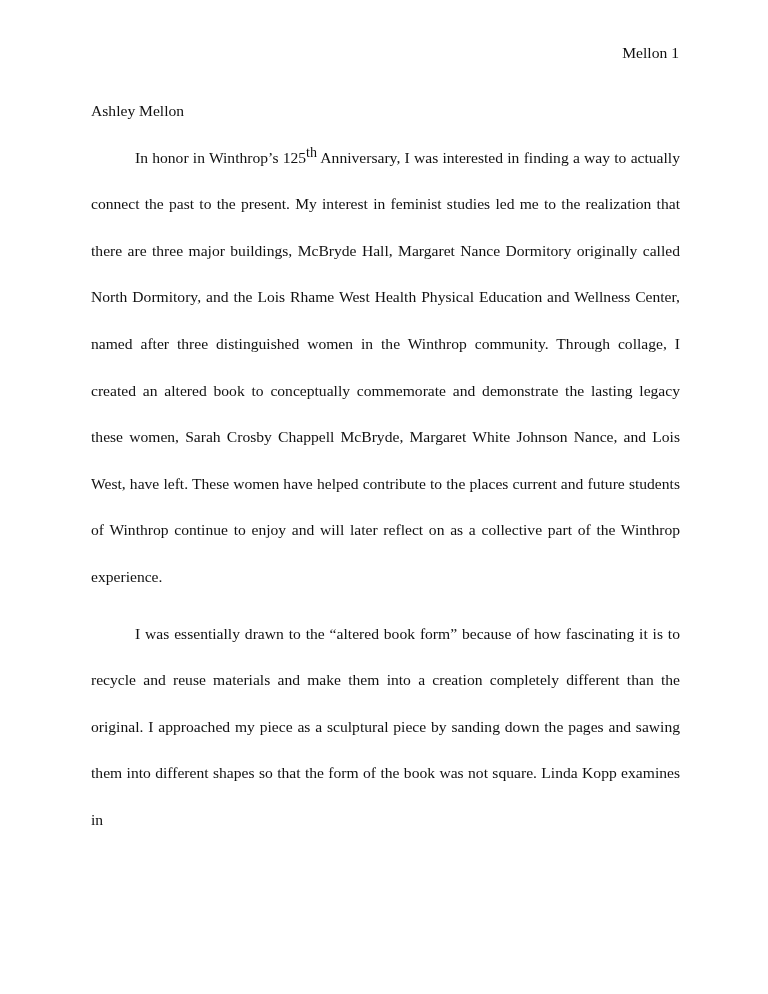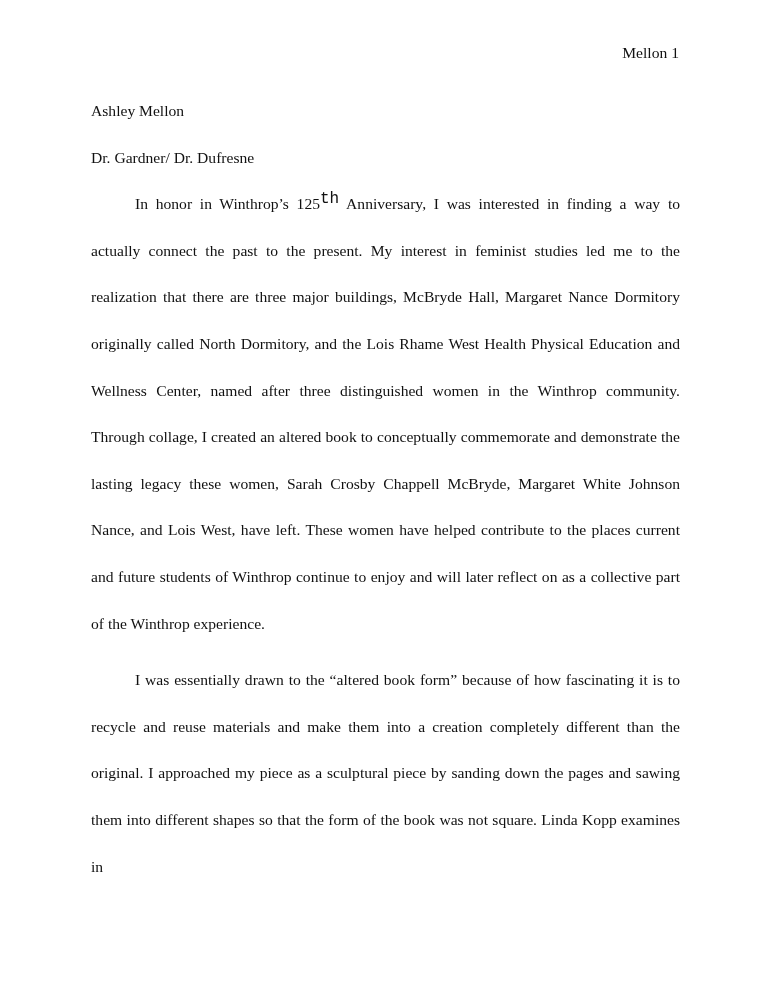--- a/index.html
+++ b/index.html
@@ -43,36 +43,34 @@
       margin: 0;
       white-space: nowrap;
       font-family: Liberation Serif, serif;
     }
     .para {
       margin: 0;
       text-align: justify;
       text-indent: 44px;
     }
     sup {
-      font-size: 16px;
+      font-size: 14px;
       line-height: 0;
       vertical-align: 6px;
-      font-family: Liberation Mono, monospace;
     }
   </style>
 </head>
 <body>
 
 <div class="page">
 
   <div class="running-head">Mellon 1</div>
 
   <div class="body-text">
     <p class="line">Ashley Mellon</p>
-    <p class="line">Dr. Gardner/ Dr. Dufresne</p>
 
     <p class="para"><span>In honor in Winthrop’s 125</span><sup>th</sup><span> Anniversary, I was interested in finding a way to actually connect the past to the present. My interest in feminist studies led me to the realization that there are three major buildings, McBryde Hall, Margaret Nance Dormitory originally called North Dormitory, and the Lois Rhame West Health Physical Education and Wellness Center, named after three distinguished women in the Winthrop community. Through collage, I created an altered book to conceptually commemorate and demonstrate the lasting legacy these women, Sarah Crosby Chappell McBryde,  Margaret White Johnson Nance, and Lois West, have left. These women have helped contribute to the places current and future students of Winthrop continue to enjoy and will later reflect on as a collective part of the Winthrop experience.</span></p>
 
     <div style="height: 10px;"></div>
 
     <p class="para"><span>I was essentially drawn to the “altered book form” because of how fascinating it is to recycle and reuse materials and make them into a creation completely different than the original. I approached my piece as a sculptural piece by sanding down the pages and sawing them into different shapes so that the form of the book was not square. Linda Kopp examines in </span></p>
   </div>
 
 </div>
 

